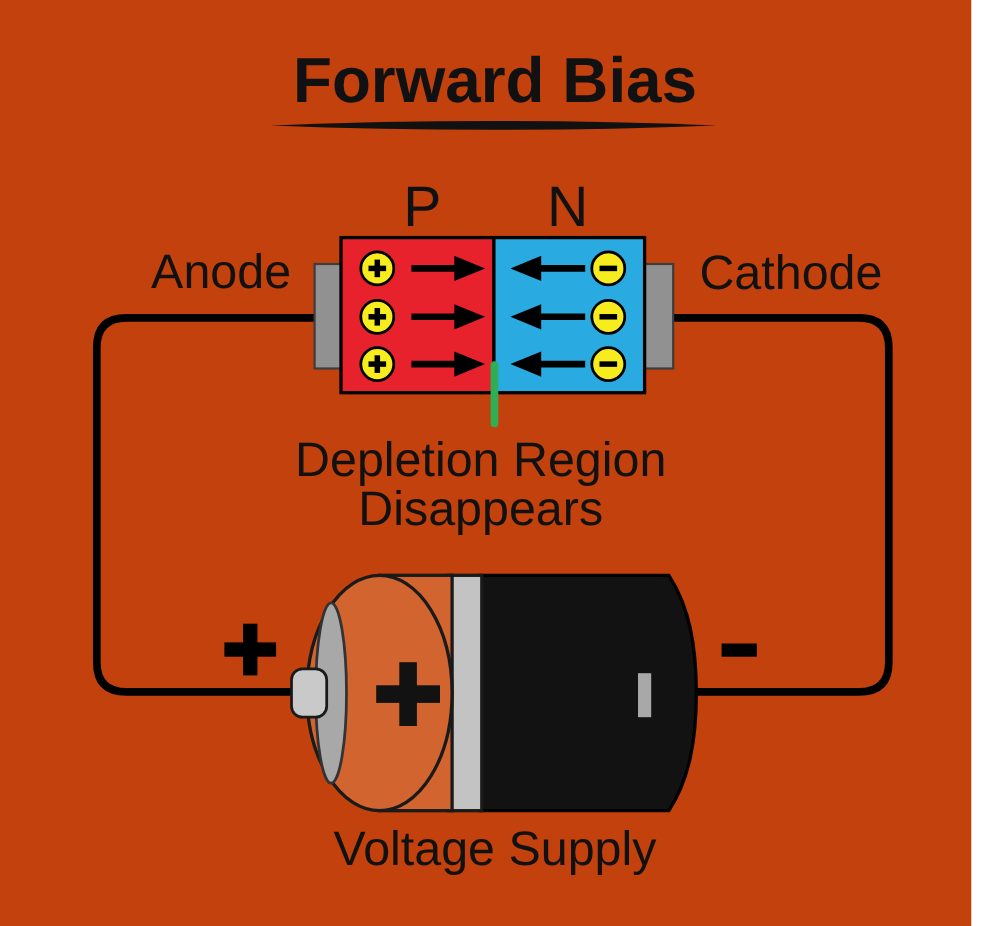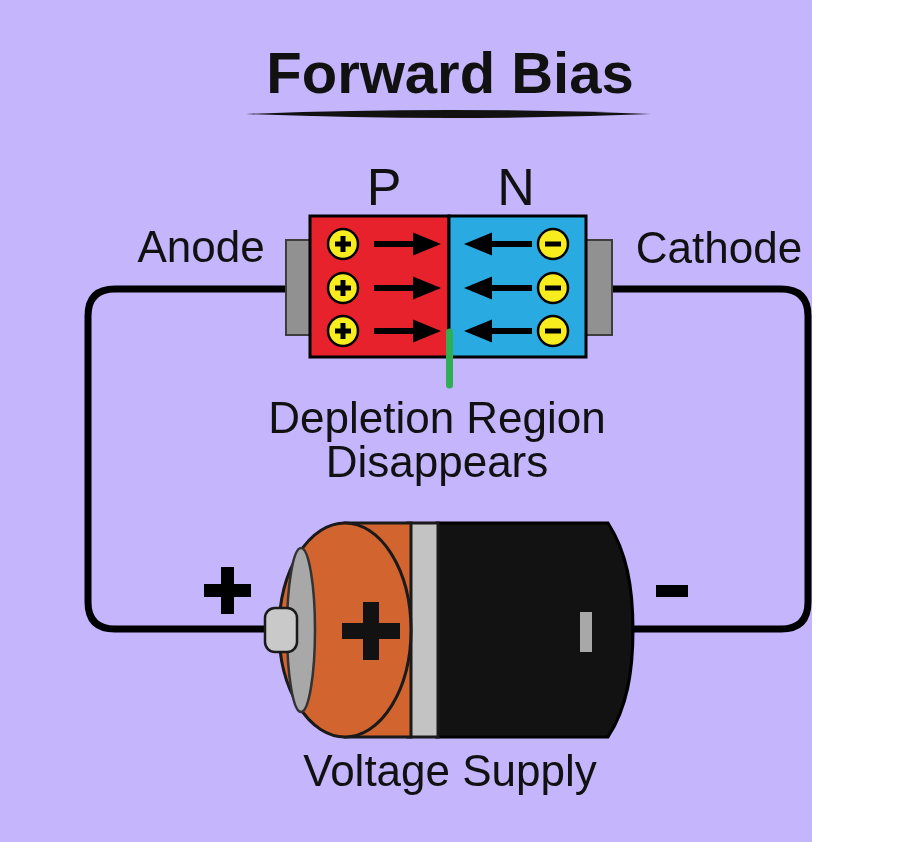--- a/index.html
+++ b/index.html
@@ -1,16 +1,16 @@
 <!DOCTYPE html>
 <html><head>
 <meta charset="utf-8">
 <style>
   html,body{margin:0;padding:0;background:#ffffff;}
-  .stage{position:relative;width:812px;height:842px;background:#c4b5fd;overflow:hidden;
+  .stage{position:relative;width:883px;height:842px;background:#c2410c;overflow:hidden;
          font-family:"Liberation Sans", sans-serif;}
   svg{position:absolute;left:0;top:0;}
   text{fill:#111111;}
   .title-text{font-weight:bold;font-size:58px;}
   .region-label{font-size:52px;}
   .terminal-label{font-size:44px;}
   .note-text{font-size:44px;}
   .caption-text{font-size:44px;}
 </style>
 </head>

